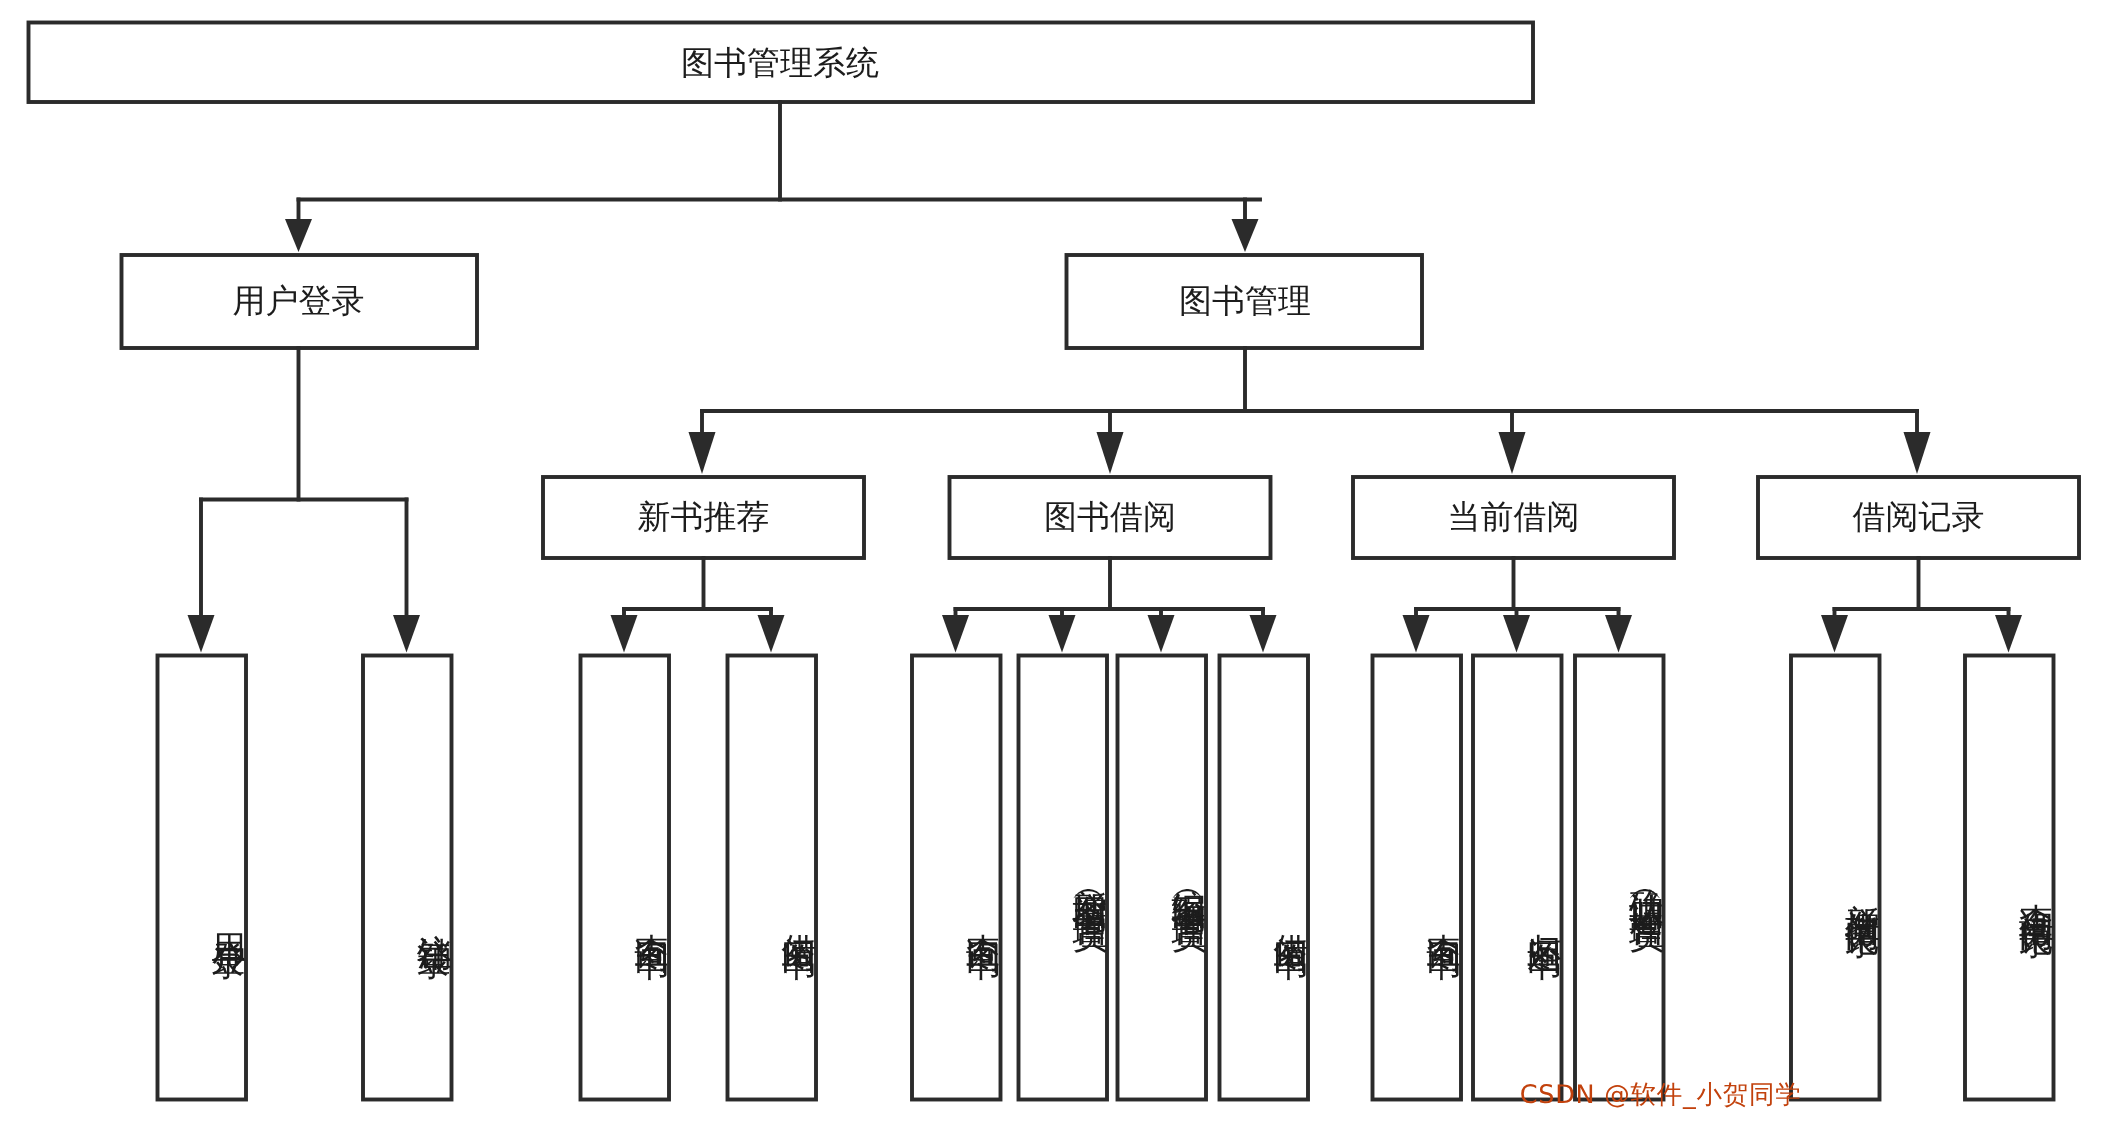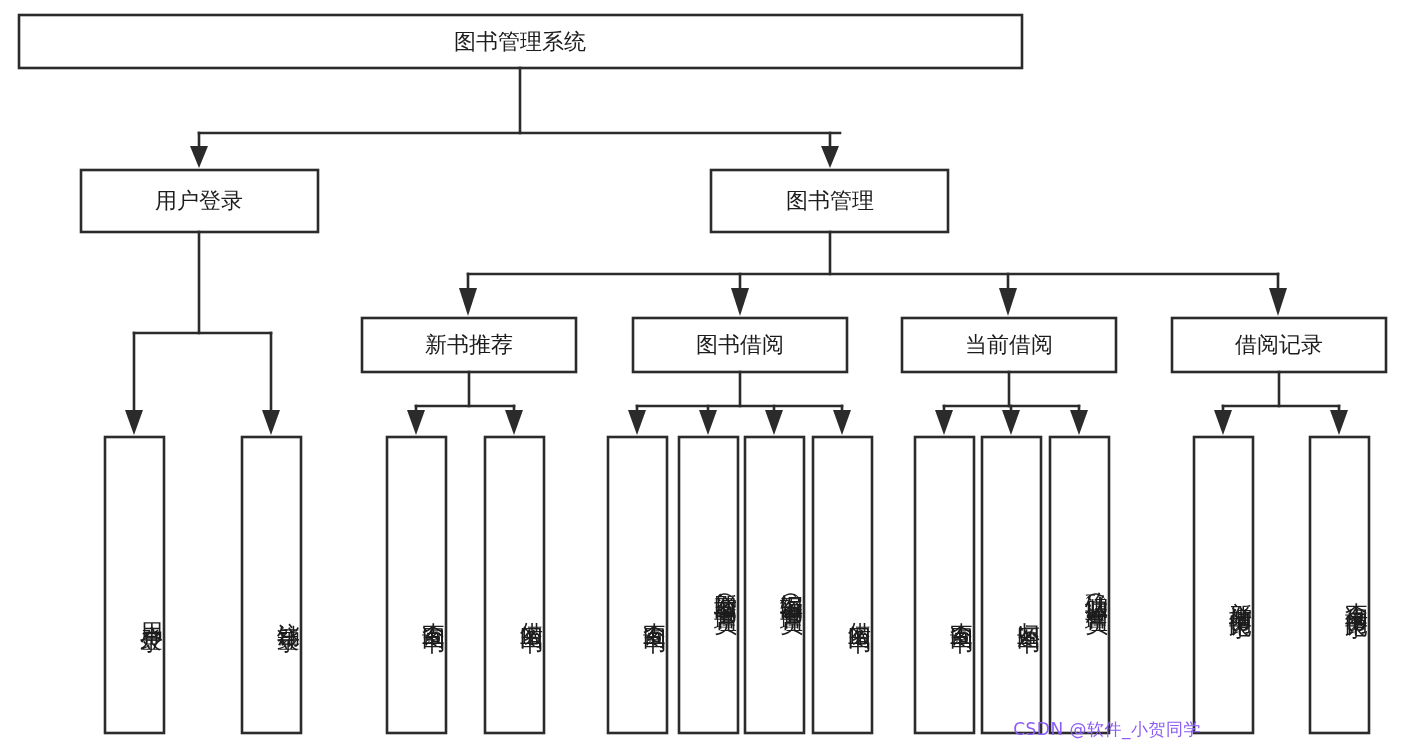--- a/index.html
+++ b/index.html
@@ -64,21 +64,21 @@
     align-items: flex-start;
     justify-content: center;
     pointer-events: none;
   }
   .watermark {
     position: absolute;
     right: 8px;
     bottom: 6px;
     font-family: "DejaVu Sans", "Liberation Sans", sans-serif;
     font-size: 17px;
-    color: #8b5cf6;
+    color: #c2410c;
     letter-spacing: 0.5px;
     white-space: nowrap;
     margin-top: 36px;
   }
 </style>
 </head>
 <body>
 
 <div id="diagram-root">
 

